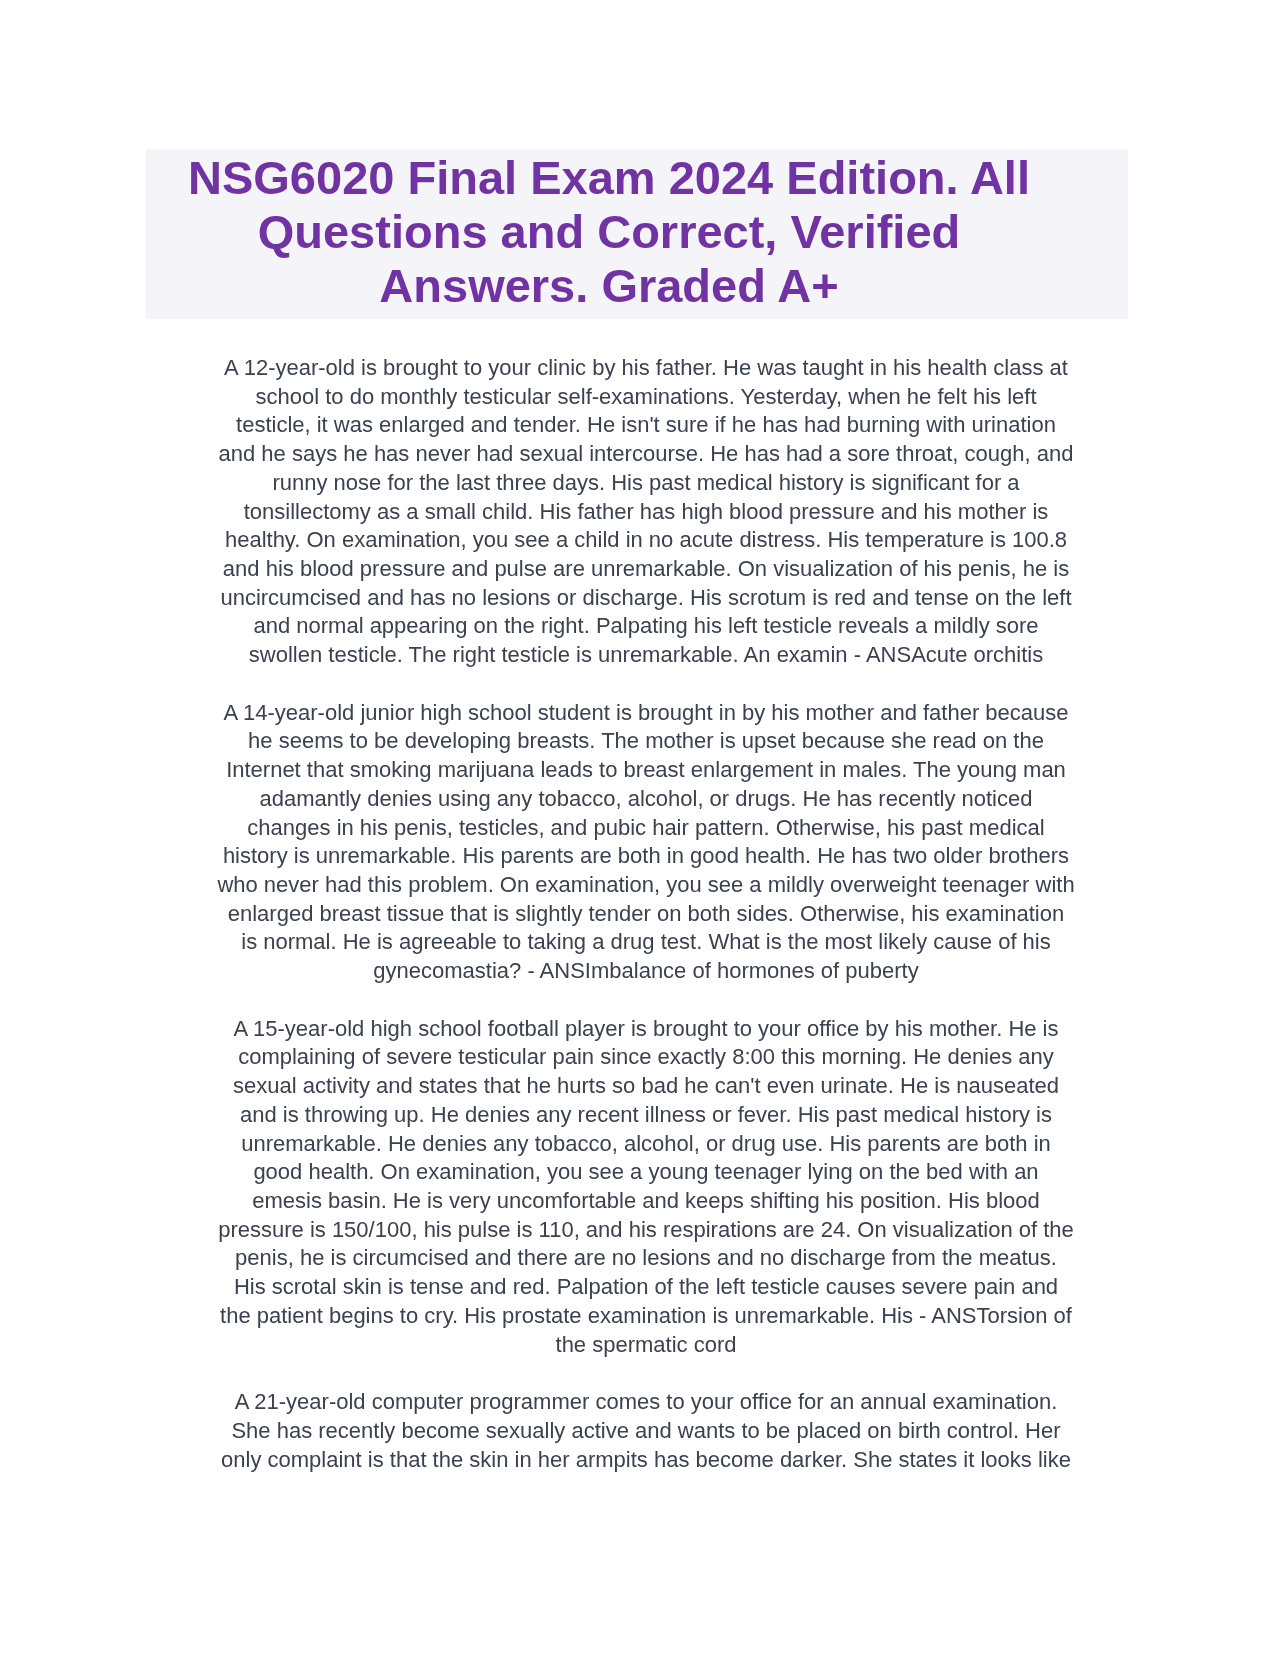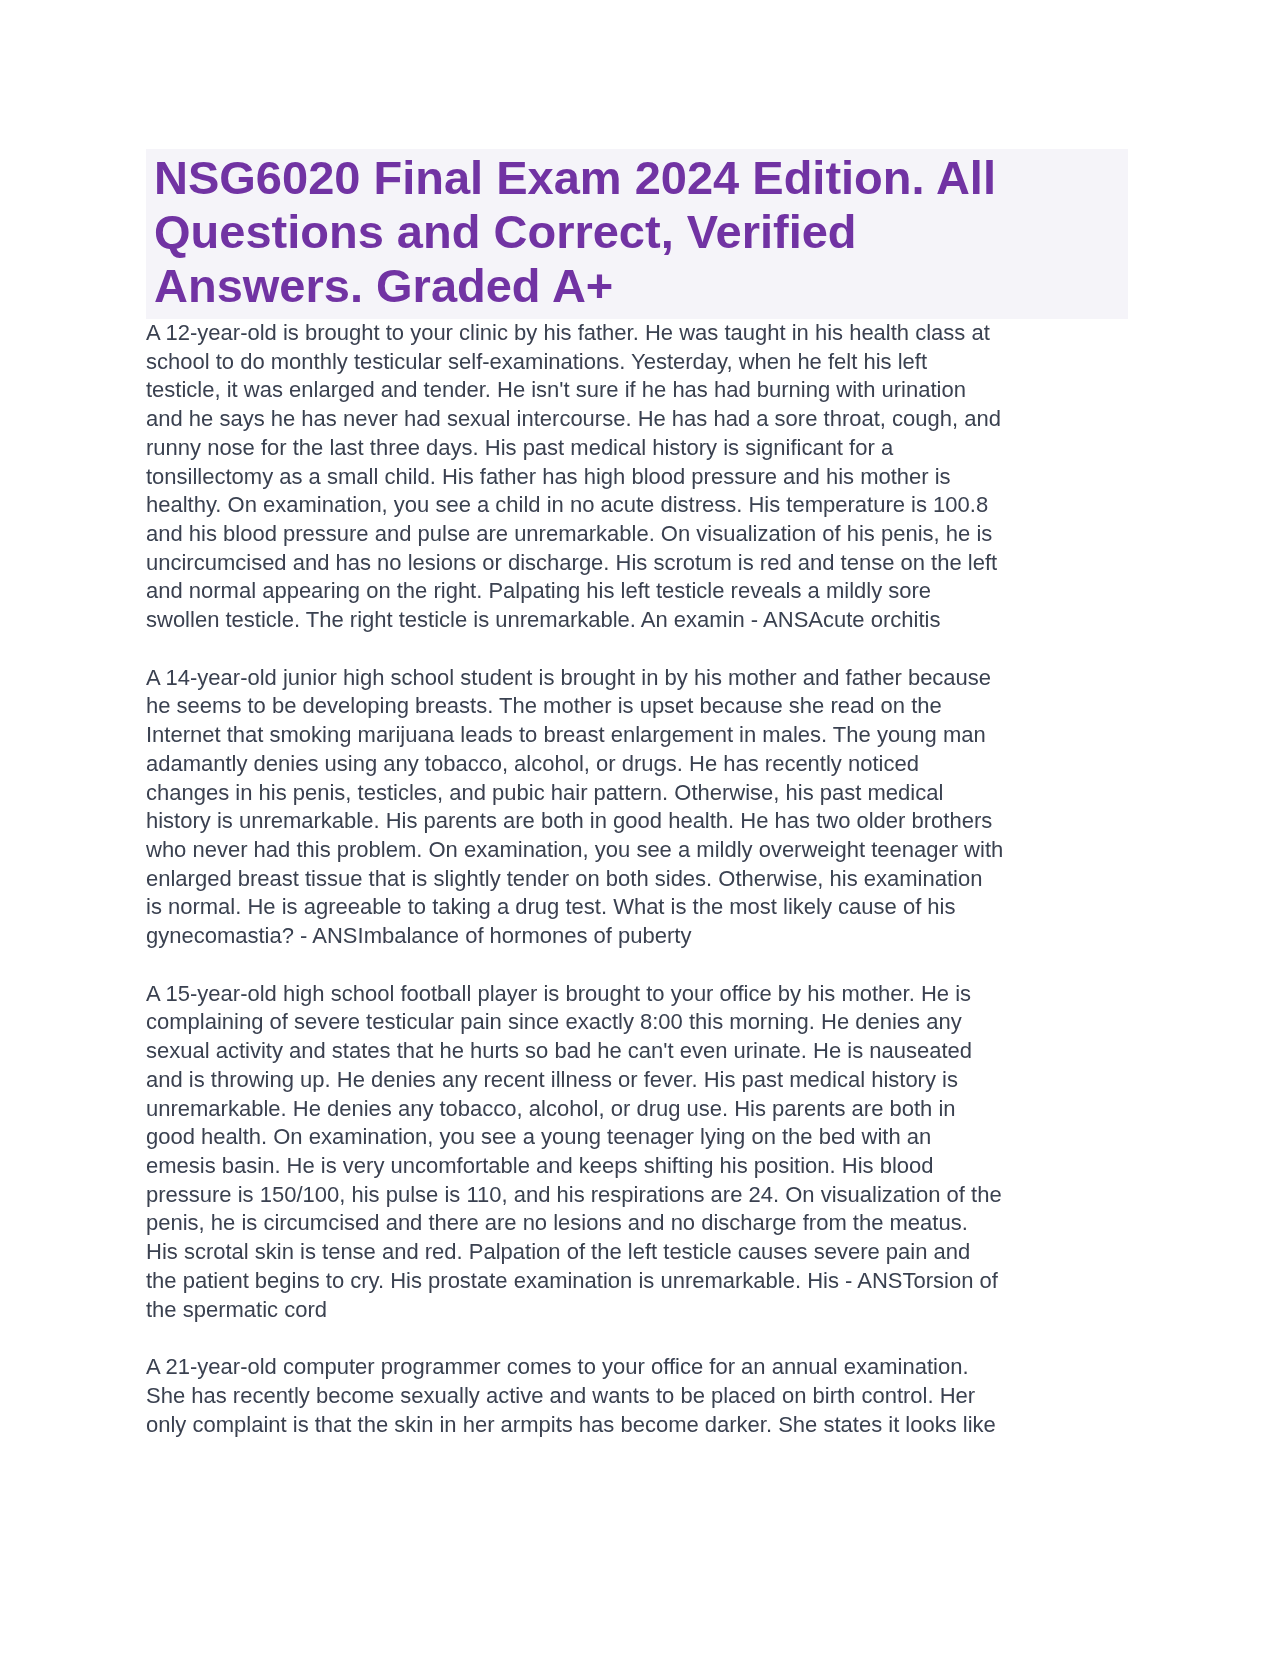--- a/index.html
+++ b/index.html
@@ -15,36 +15,38 @@
     background: var(--page_bg);
   }
   body {
     width: 1280px;
     height: 1656px;
     font-family: "Liberation Sans", sans-serif;
     overflow: hidden;
   }
   .doc {
     padding: 149px 0 0 146px;
+    text-align: center;
   }
   .title-block {
     width: 982px;
     background: var(--title_bg);
     padding: 2px 64px 6px 8px;
   }
   h1.page-title {
     margin: 0;
     font-size: 47px;
     line-height: 54px;
     font-weight: 700;
     color: var(--title_text);
     white-space: pre-line;
     letter-spacing: 0;
   }
   .content {
+    margin-top: 35px;
     width: 1000px;
   }
   p.qa-paragraph {
     margin: 0 0 29px 0;
     font-size: 22px;
     line-height: 28.7px;
     color: var(--body_text);
     white-space: pre-line;
   }
 </style>

